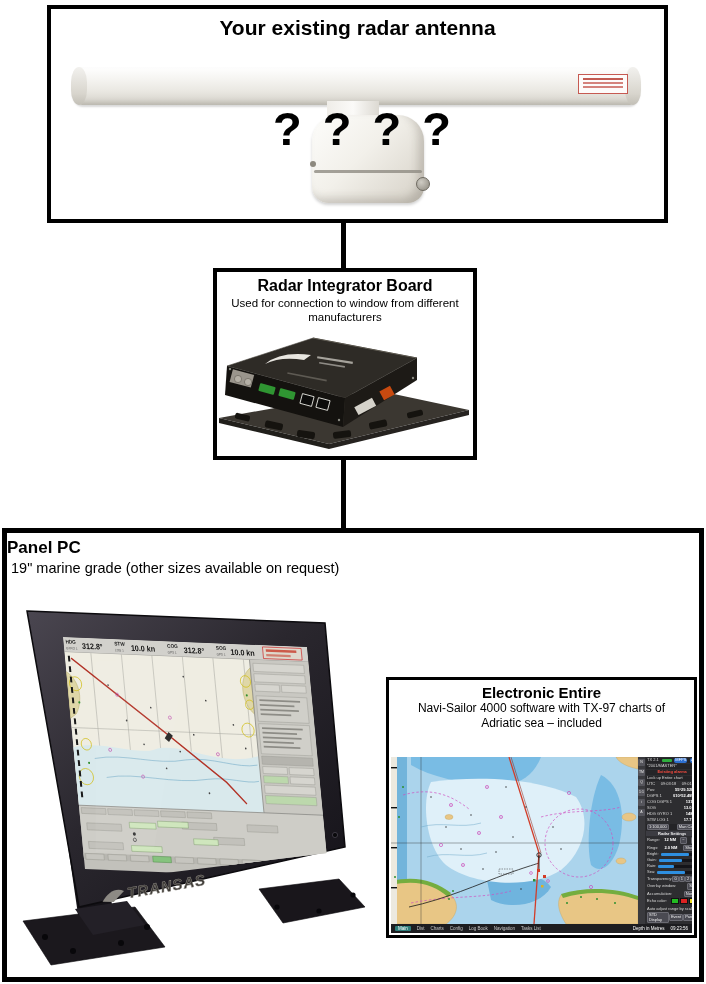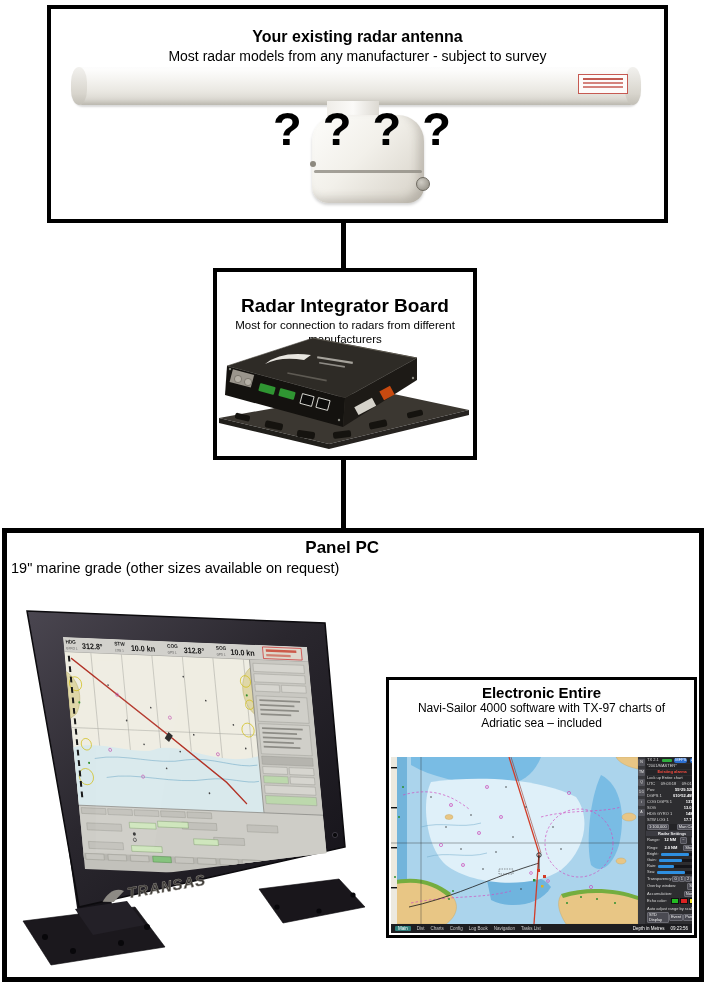--- a/index.html
+++ b/index.html
@@ -5,21 +5,21 @@
   html,body{margin:0;padding:0;background:#fff;}
   .page{position:relative;width:706px;height:984px;background:#fff;overflow:hidden;
         font-family:"Liberation Sans",sans-serif;color:#000;}
   .box{position:absolute;border:4px solid #000;background:#fff;box-sizing:border-box;}
   .box-title{font-weight:bold;text-align:center;}
   .box-sub{text-align:center;}
   .connector{position:absolute;width:5px;background:#000;}
 
   
   .antenna-box{left:47px;top:5px;width:621px;height:218px;}
-  .antenna-box .box-title{margin-top:19px;font-size:16px;}
+  .antenna-box .box-title{margin-top:7px;font-size:21px;}
   .antenna-box .box-sub{margin-top:2px;font-size:14px;}
   .antenna-scene{position:absolute;left:0;top:48px;width:613px;height:160px;}
   .antenna-bar{position:absolute;left:21px;top:10px;width:568px;height:38px;border-radius:10px/15px;
      background:linear-gradient(to bottom,#ffffff 0%,#f6f5f2 30%,#e9e7e1 65%,#d2cfc7 100%);
      box-shadow:0 2px 2px rgba(0,0,0,.15), inset 0 -3px 4px rgba(120,115,105,.25);}
   .bar-cap{position:absolute;top:0;width:16px;height:38px;border-radius:8px/15px;
      background:linear-gradient(to bottom,#f2f1ee,#d8d5cd 70%,#c2bfb6);}
   .bar-cap.left{left:-1px;}
   .bar-cap.right{right:-1px;}
   .warning-label{position:absolute;left:506px;top:7px;width:48px;height:18px;background:#fdfbfa;
@@ -39,27 +39,27 @@
   .pedestal-bolt{position:absolute;left:-2px;top:52%;width:6px;height:6px;border-radius:50%;background:#8d897f;}
   .qmarks{position:absolute;left:222px;top:48px;display:flex;gap:21px;z-index:5;
      font-size:47px;font-weight:bold;line-height:1;}
 
   
   .c1{left:341px;top:221px;height:50px;}
   .c2{left:341px;top:458px;height:73px;}
 
   
   .integrator-box{left:213px;top:268px;width:264px;height:192px;}
-  .integrator-box .box-title{margin-top:23px;font-size:19px;}
+  .integrator-box .box-title{margin-top:5px;font-size:16px;}
   .integrator-box .box-sub{margin-top:1px;font-size:11.5px;line-height:1.25;padding:0 14px;}
   .rib-svg{position:absolute;left:0;top:60px;}
 
   
   .panelpc-box{left:2px;top:528px;width:702px;height:454px;border-width:5px;}
-  .panelpc-title{position:absolute;left:0;top:5px;width:372px;text-align:right;
+  .panelpc-title{position:absolute;left:0;top:5px;width:372px;text-align:left;
      font-weight:bold;font-size:17px;}
   .panelpc-sub{position:absolute;left:4px;top:27px;font-size:14.5px;}
   .pc-svg{position:absolute;left:8px;top:58px;}
 
   
   .charts-box{position:absolute;left:379px;top:144px;width:311px;height:261px;border-width:3px;}
   .charts-box .box-title{margin-top:4px;font-size:15px;}
   .charts-line{font-size:12px;text-align:center;line-height:1.25;padding:0 11px;}
   .chart-shot{position:absolute;left:2px;top:77px;width:301px;height:176px;background:#9ccbe8;overflow:hidden;}
   .chart-map{position:absolute;left:0;top:0;}
@@ -90,21 +90,20 @@
   .menu-spacer{flex:1;}
   .menu-status{color:#fff;}
 </style>
 </head>
 <body>
 
 <div class="page">
 
   <section class="box antenna-box">
     <div class="box-title">Your existing radar antenna</div>
-    <div class="box-sub">Most radar models from any manufacturer - subject to survey</div>
     <div class="antenna-scene">
       <div class="antenna-bar">
         <span class="bar-cap left"></span>
         <span class="bar-cap right"></span>
         <span class="warning-label">
             <i></i>
             <i></i>
             <i></i>
           </span>
       </div>
@@ -120,21 +119,21 @@
         <span>?</span>
         <span>?</span>
       </div>
     </div>
   </section>
 
   <div class="connector c1"></div>
 
   <section class="box integrator-box">
     <div class="box-title">Radar Integrator Board</div>
-    <div class="box-sub">Most for connection to radars from different manufacturers</div>
+    <div class="box-sub">Used for connection to window from different manufacturers</div>
     <svg class="rib-svg" width="256" height="124" viewBox="0 0 256 124">
 
       <g>
         <polygon points="2,86 112,112 252,78 158,58" fill="#3b3731"></polygon>
         <polygon points="2,86 112,112 112,117 2,91" fill="#211f1b"></polygon>
         <polygon points="112,112 252,78 252,83 112,117" fill="#262320"></polygon>
         <rect x="18" y="82" width="15" height="6" rx="2" fill="#15130f" transform="rotate(14 25 85)"></rect>
         <rect x="48" y="90" width="18" height="7" rx="2" fill="#15130f" transform="rotate(12 57 93)"></rect>
         <rect x="80" y="99" width="18" height="7" rx="2" fill="#15130f" transform="rotate(8 89 102)"></rect>
         <rect x="116" y="99" width="18" height="7" rx="2" fill="#15130f" transform="rotate(-7 125 102)"></rect>

